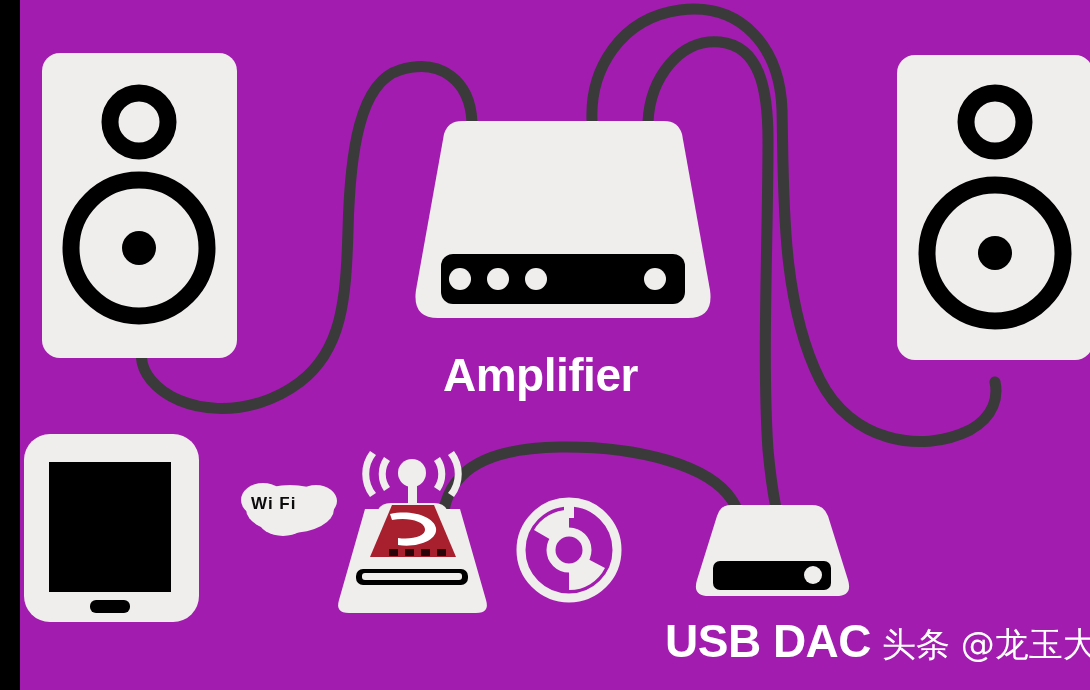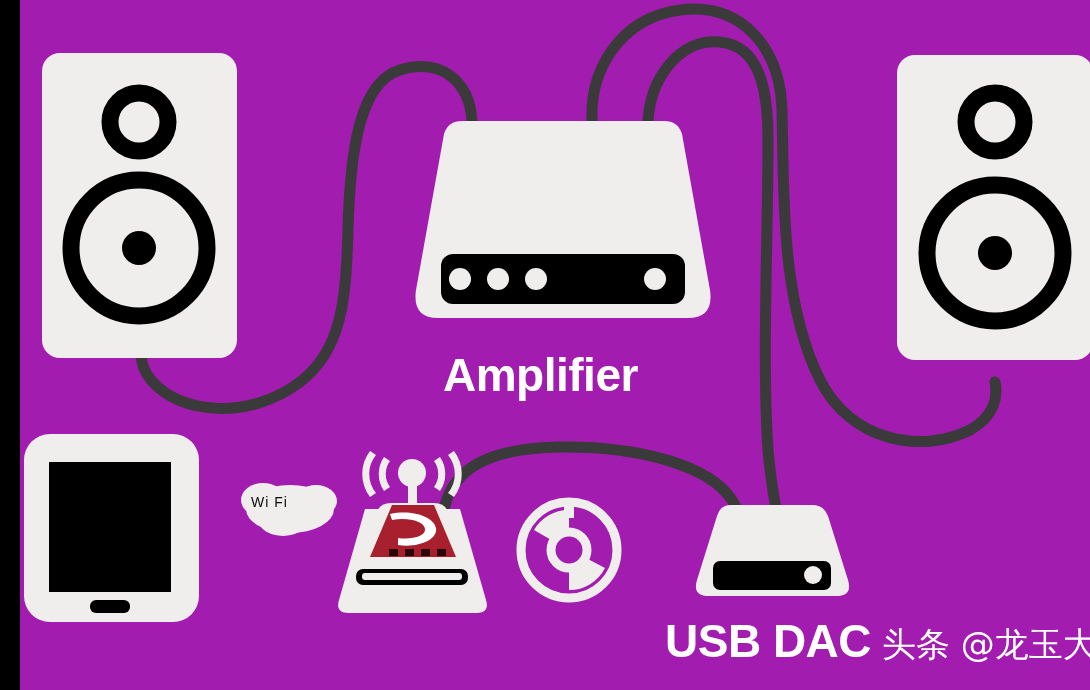--- a/index.html
+++ b/index.html
@@ -9,21 +9,21 @@
   svg.layer{position:absolute;left:0;top:0;width:1090px;height:690px;}
   .lbl{position:absolute;color:#ffffff;font-weight:700;letter-spacing:-0.5px;
        white-space:nowrap;}
   #amp-label{left:423px;top:348px;font-size:46px;}
   #pc-label{left:272px;top:614px;font-size:46px;}
   #dac-label{left:645px;top:614px;font-size:46px;}
   #watermark{position:absolute;left:862px;top:622px;color:#ffffff;
              font-size:34px;font-weight:400;white-space:nowrap;
              font-family:"DejaVu Sans",sans-serif;}
   #wifi-text{position:absolute;left:231px;top:494px;color:#0b0b0b;
-             font-size:14px;font-weight:400;letter-spacing:1px;
+             font-size:17px;font-weight:700;letter-spacing:1px;
              white-space:nowrap;}
 </style>
 </head>
 <body>
 
 <div id="stage">
 
   <svg class="layer" viewBox="0 0 1090 690">
 
     <g fill="none" stroke="#3a3a3a" stroke-width="11" stroke-linecap="round">

